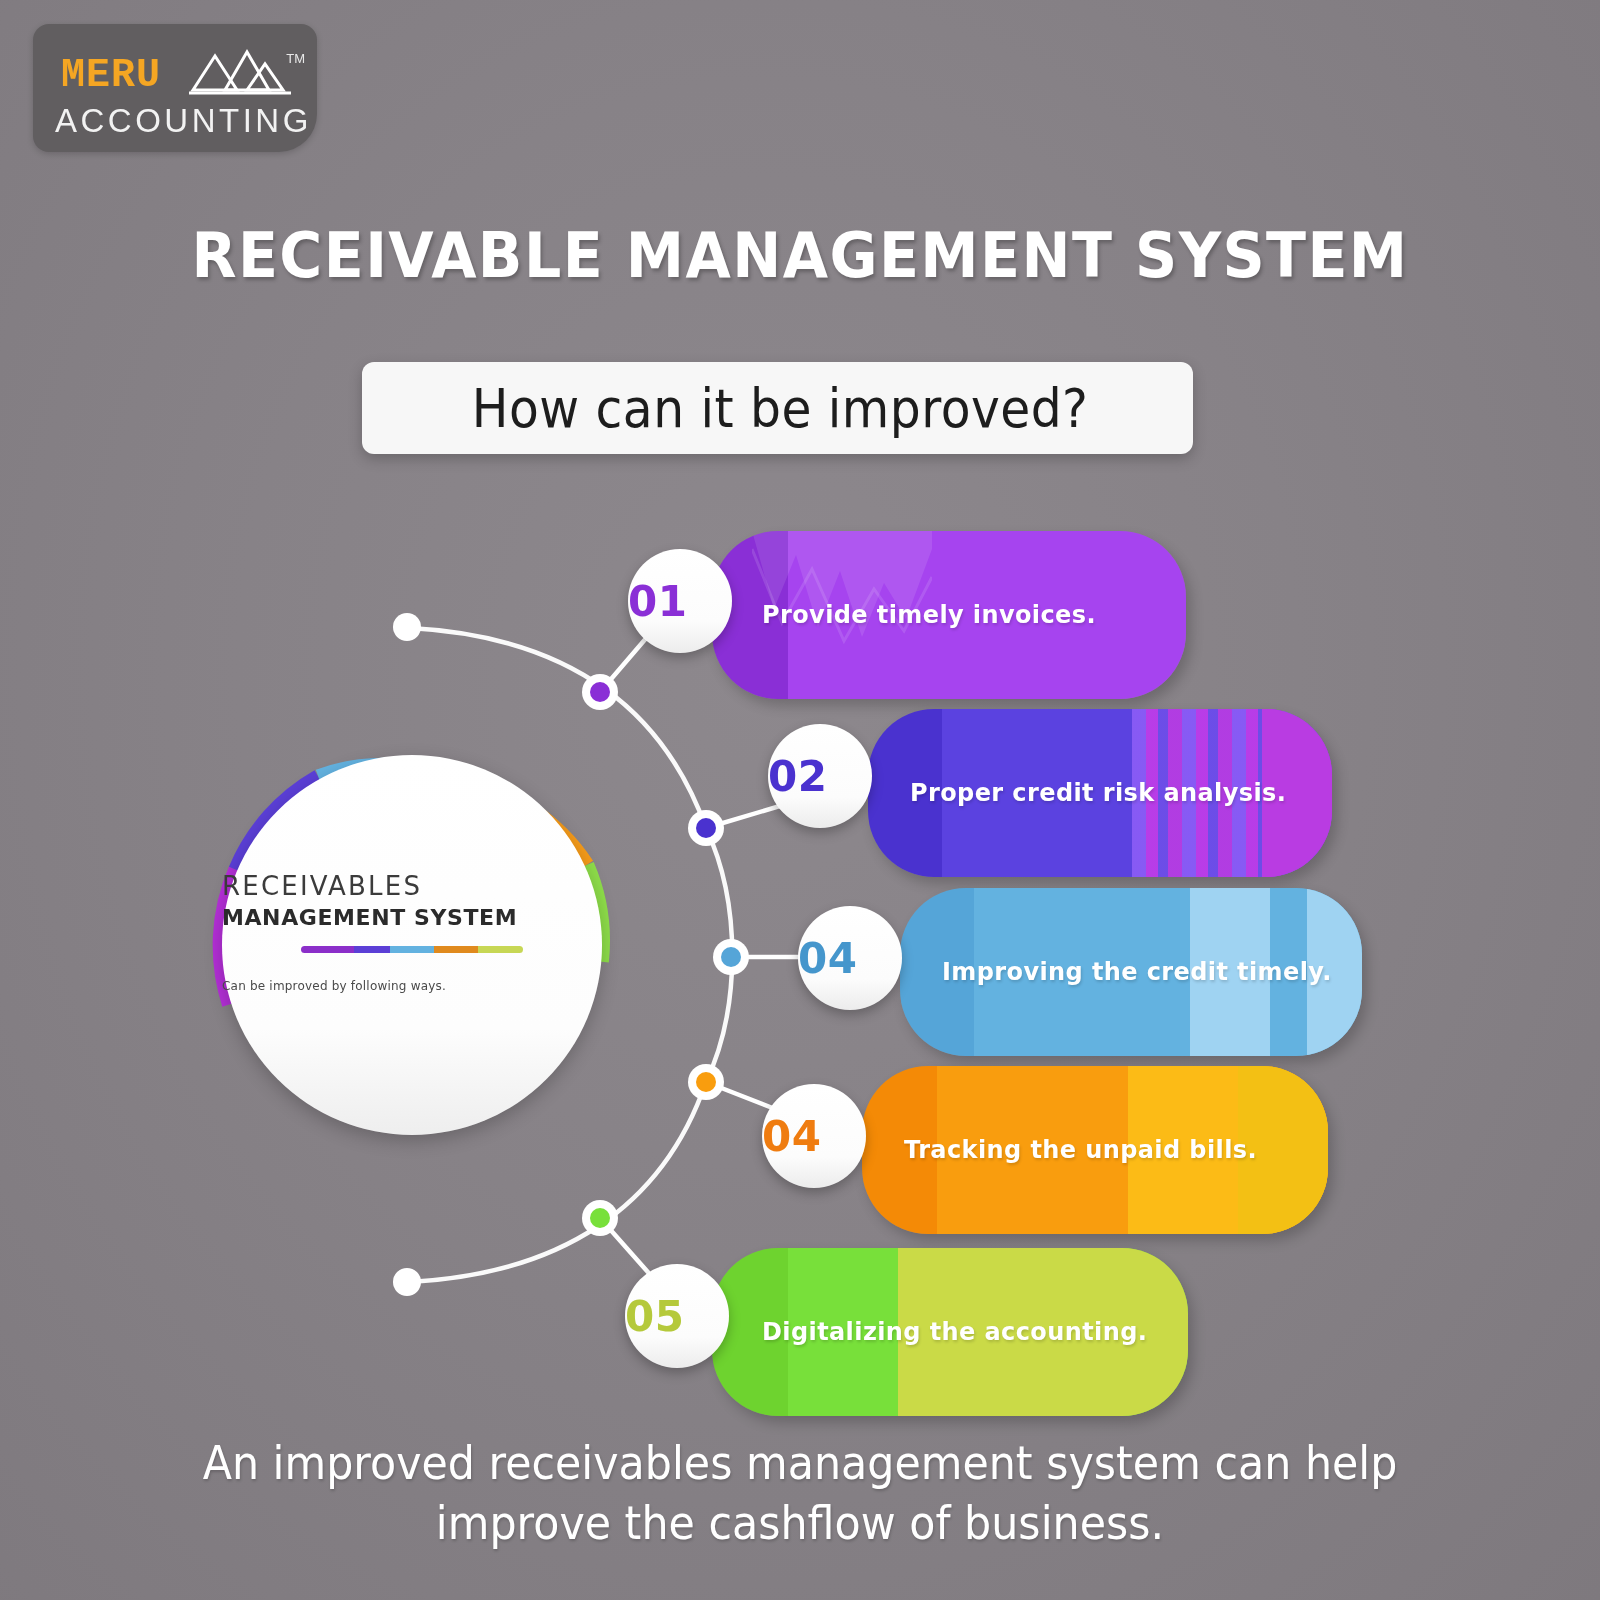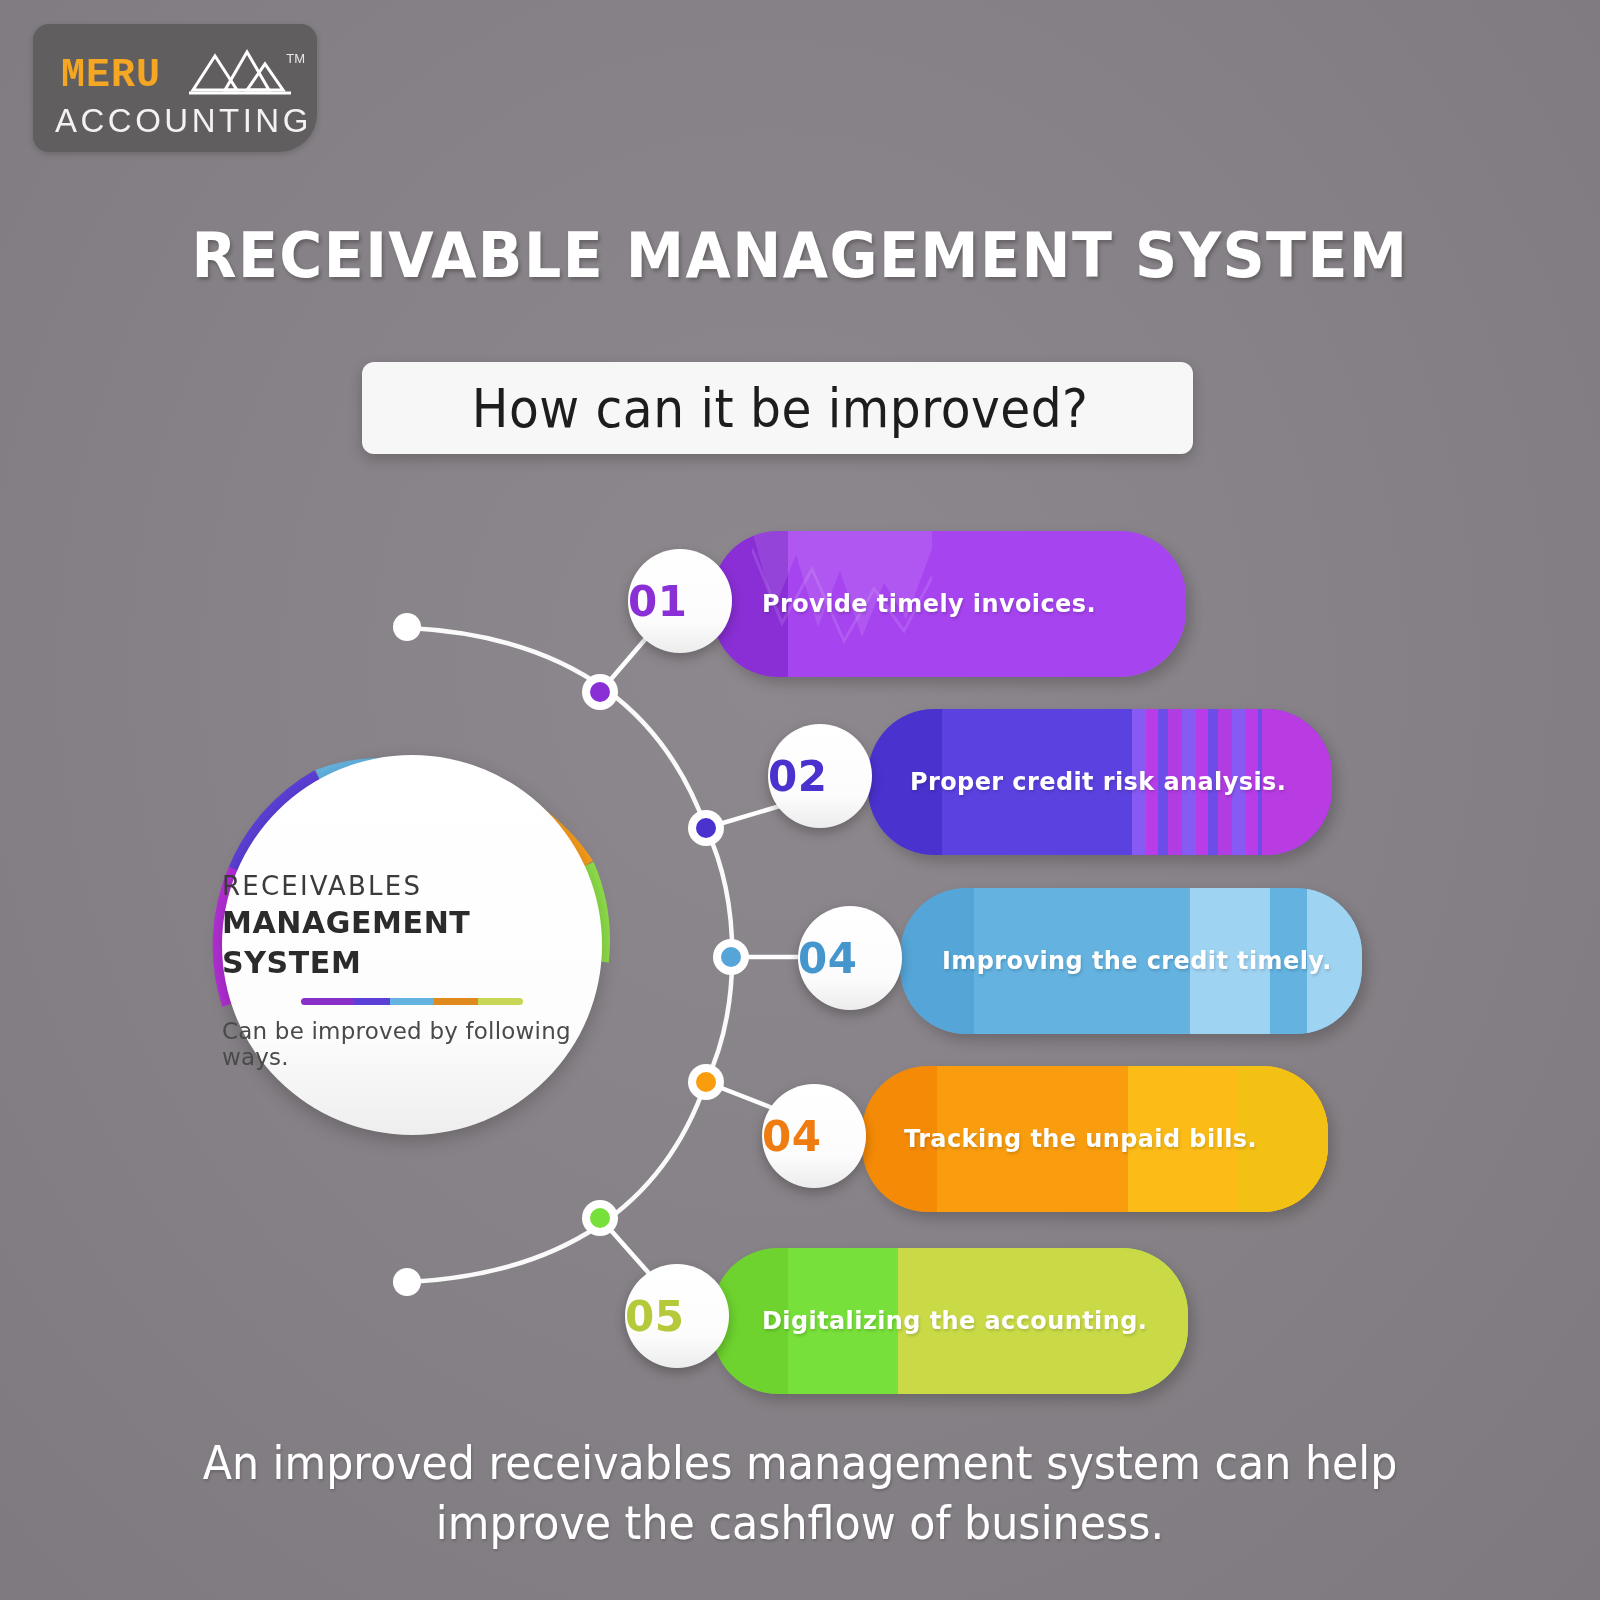--- a/index.html
+++ b/index.html
@@ -145,55 +145,55 @@
   #hub-line1 {
     font-family: "DejaVu Sans", sans-serif;
     font-size: 26px;
     letter-spacing: 2.2px;
     color: #3b3b3b;
     line-height: 1.25;
   }
   #hub-line2 {
     font-family: "DejaVu Sans", sans-serif;
     font-weight: bold;
-    font-size: 30px;
+    font-size: 22px;
     letter-spacing: 0.6px;
     color: #2b2b2b;
     line-height: 1.35;
   }
   #hub-divider {
     margin: 14px auto 0;
     width: 222px;
     height: 7px;
     border-radius: 4px;
     overflow: hidden;
     display: flex;
   }
   #hub-divider span { height: 100%; display: block; }
   #hub-sub {
-    margin-top: 13px;
-    font-family: "DejaVu Sans", sans-serif;
-    font-size: 23px;
+    margin-top: 26px;
+    font-family: "DejaVu Sans", sans-serif;
+    font-size: 12px;
     color: #4a4a4a;
     letter-spacing: 0.2px;
   }
 
   
   #connectors {
     position: absolute;
     left: 0; top: 0;
     width: 1600px; height: 1600px;
     pointer-events: none;
   }
 
   
   .row { position: absolute; }
   .pill {
     position: absolute;
-    height: 146px;
+    height: 168px;
     border-radius: 66px;
     box-shadow: 5px 7px 13px rgba(0,0,0,0.2);
     overflow: hidden;
   }
   .pill-label {
     position: absolute;
     top: 50%;
     transform: translateY(-50%);
     font-family: "DejaVu Sans", sans-serif;
     font-weight: bold;

